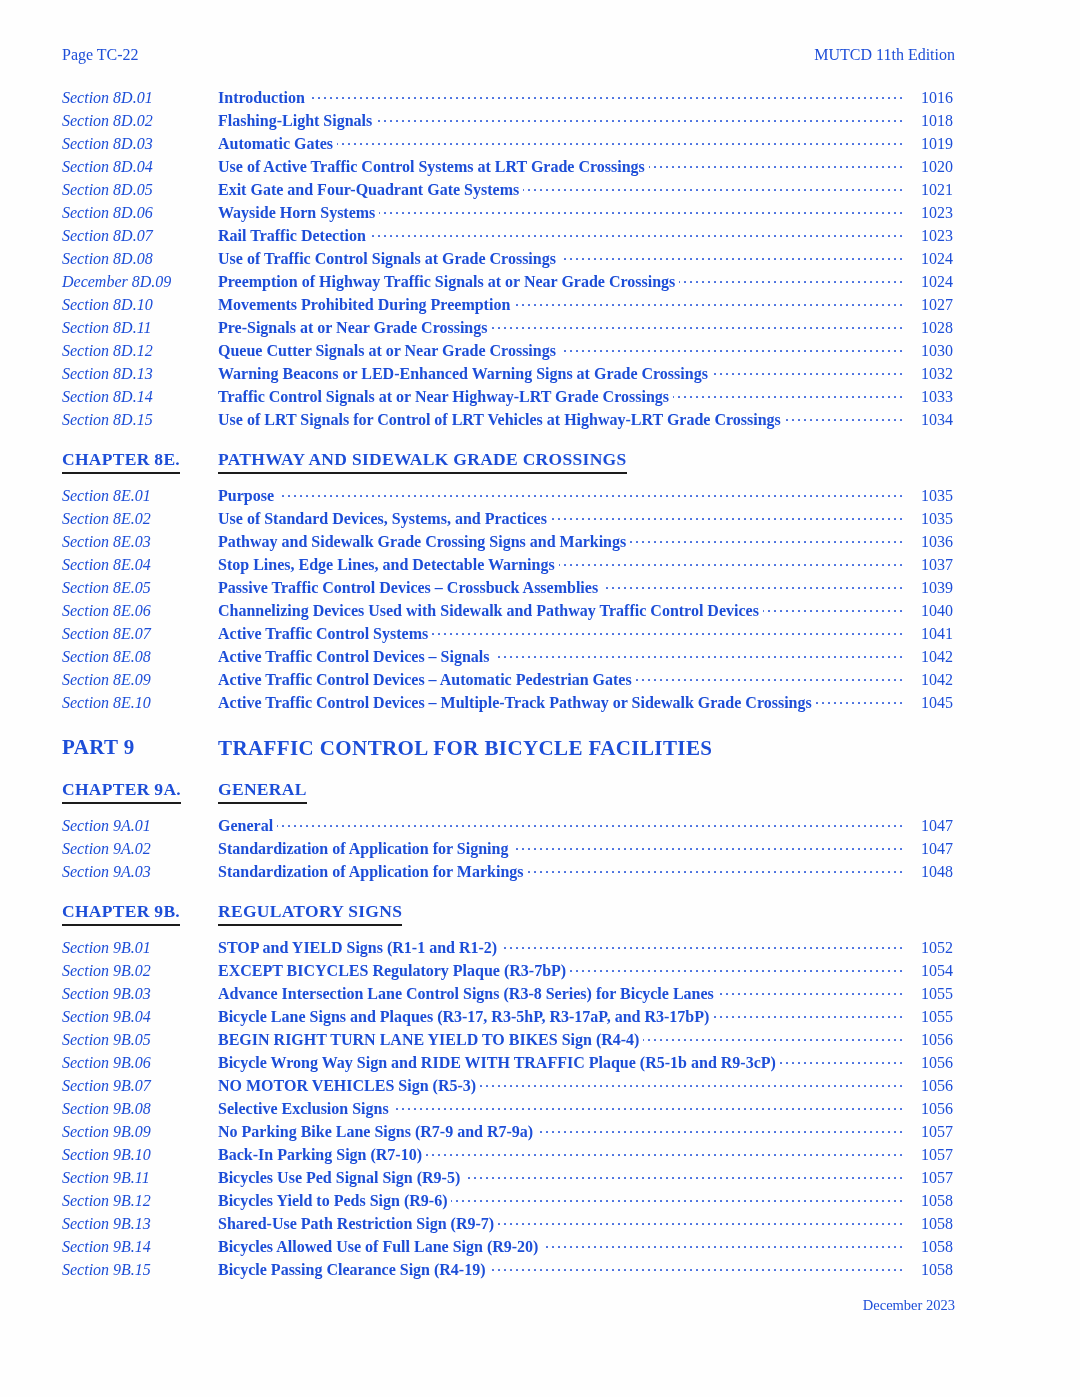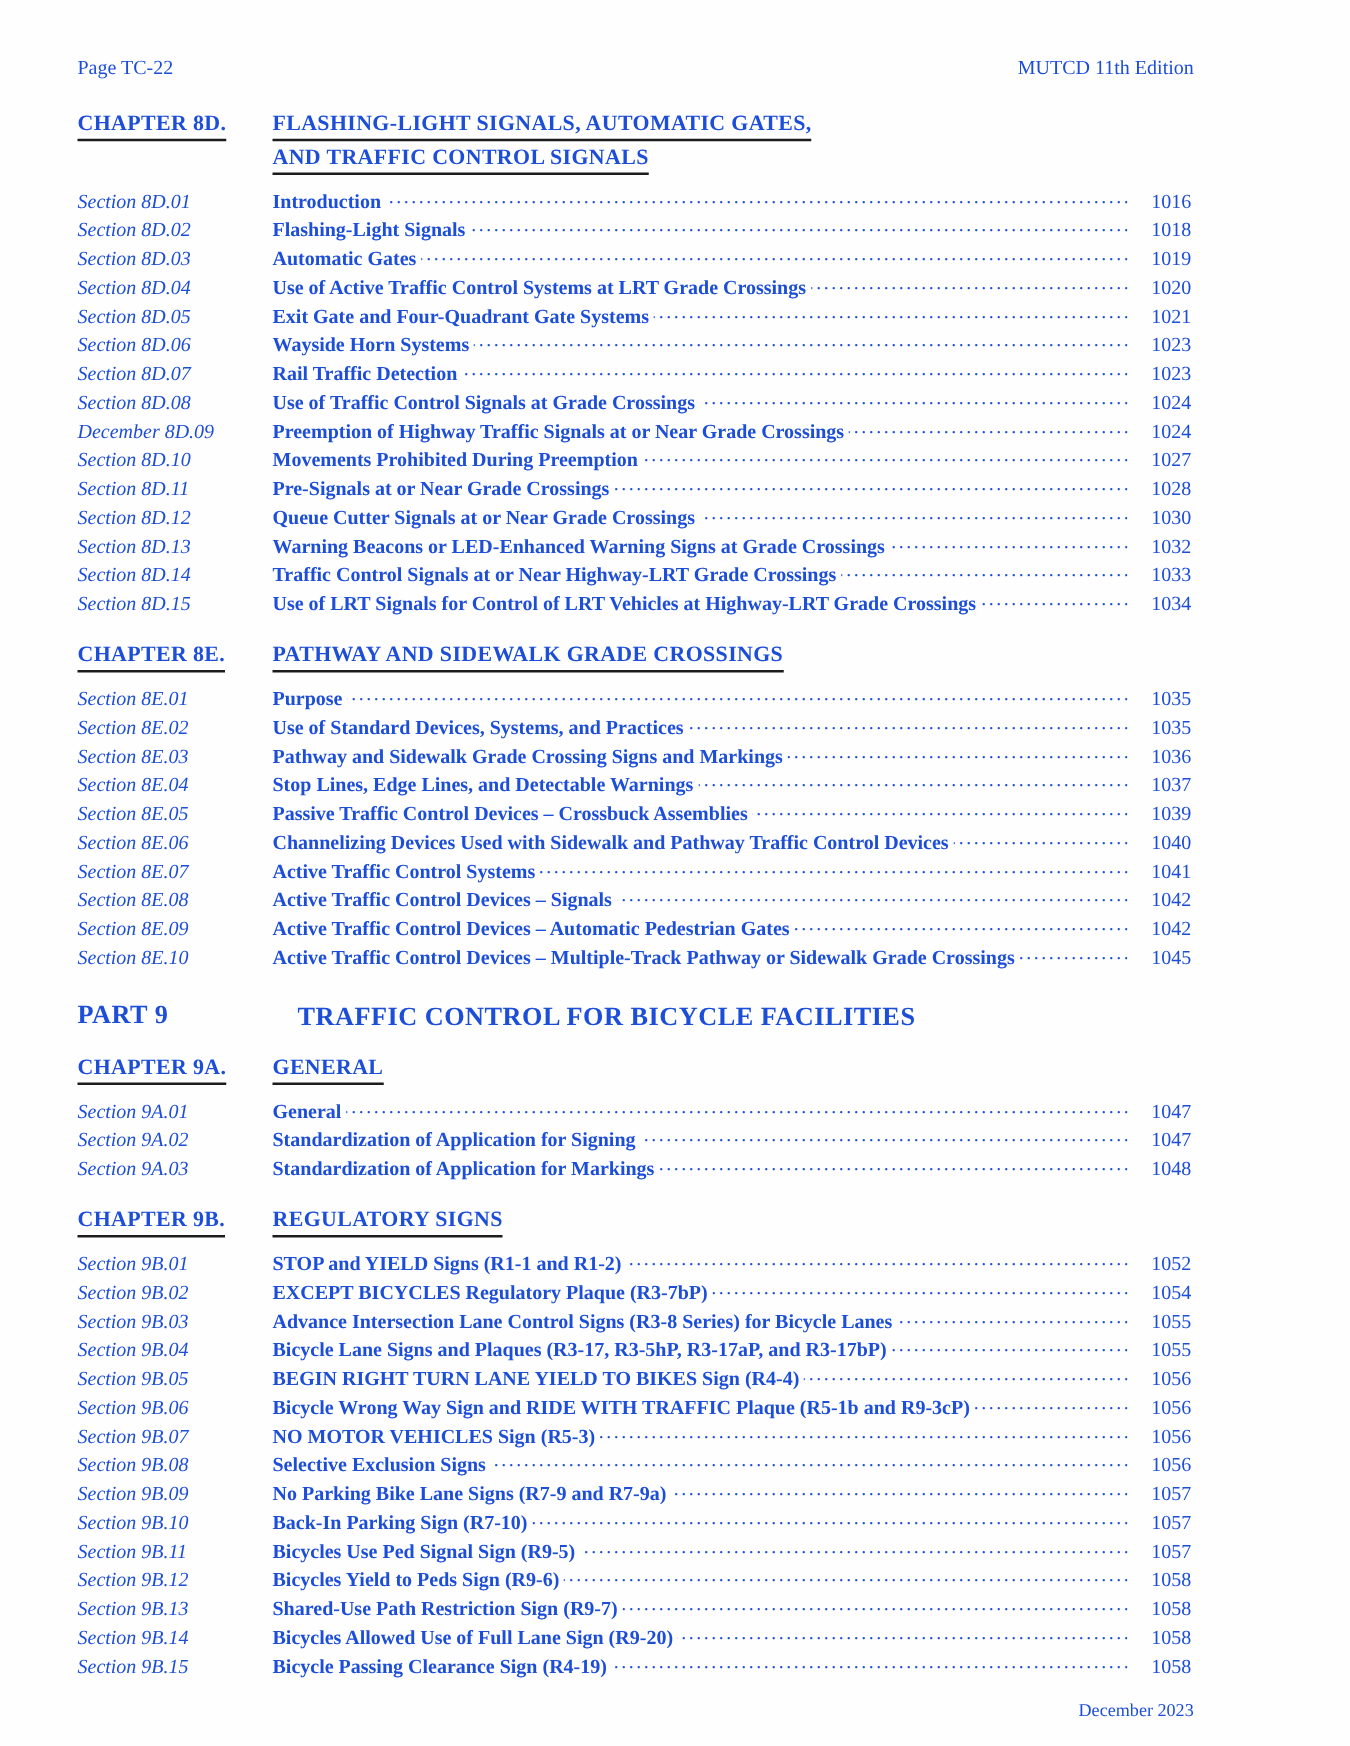--- a/index.html
+++ b/index.html
@@ -37,27 +37,26 @@
   }
   .chap-label-col { width: 156px; flex: 0 0 156px; }
   .u {
     display: inline-block;
     border-bottom: 2px solid #1c1c1c;
     padding-bottom: 1px;
   }
   .chap-line { line-height: 24px; }
   .part-heading {
     display: flex;
-    align-items: flex-end;
+    align-items: center;
     font-weight: bold;
     font-size: 21px;
     letter-spacing: 0.4px;
     line-height: 27px;
     margin: 20px 0 8px 0;
-    gap: 20px;
   }
   .part-heading .chap-label-col { width: 156px; flex: 0 0 156px; }
   
   .rows { margin-top: 10px; }
   .toc-row {
     display: flex;
     align-items: baseline;
     font-size: 16px;
     line-height: 23px;
     height: 23px;
@@ -99,27 +98,20 @@
 
 <div class="page">
 
   <div class="page-header">
     <span>Page TC-22</span>
     <span>MUTCD 11th Edition</span>
   </div>
 
   <div id="toc-root">
   <section class="toc-block">
-    <div class="chapter-heading">
-      <span class="chap-label-col"><span class="u">CHAPTER 8D.</span></span>
-      <span class="chap-title-col">
-            <div class="chap-line"><span class="u">FLASHING-LIGHT SIGNALS, AUTOMATIC GATES,</span></div>
-            <div class="chap-line"><span class="u">AND TRAFFIC CONTROL SIGNALS</span></div>
-          </span>
-    </div>
     <div class="rows">
   <div class="toc-row">
     <span class="sec-label">Section 8D.01</span>
     <span class="sec-title">Introduction</span>
     <span class="leader"></span>
     <span class="sec-page">1016</span>
   </div>
 
   <div class="toc-row">
     <span class="sec-label">Section 8D.02</span>

